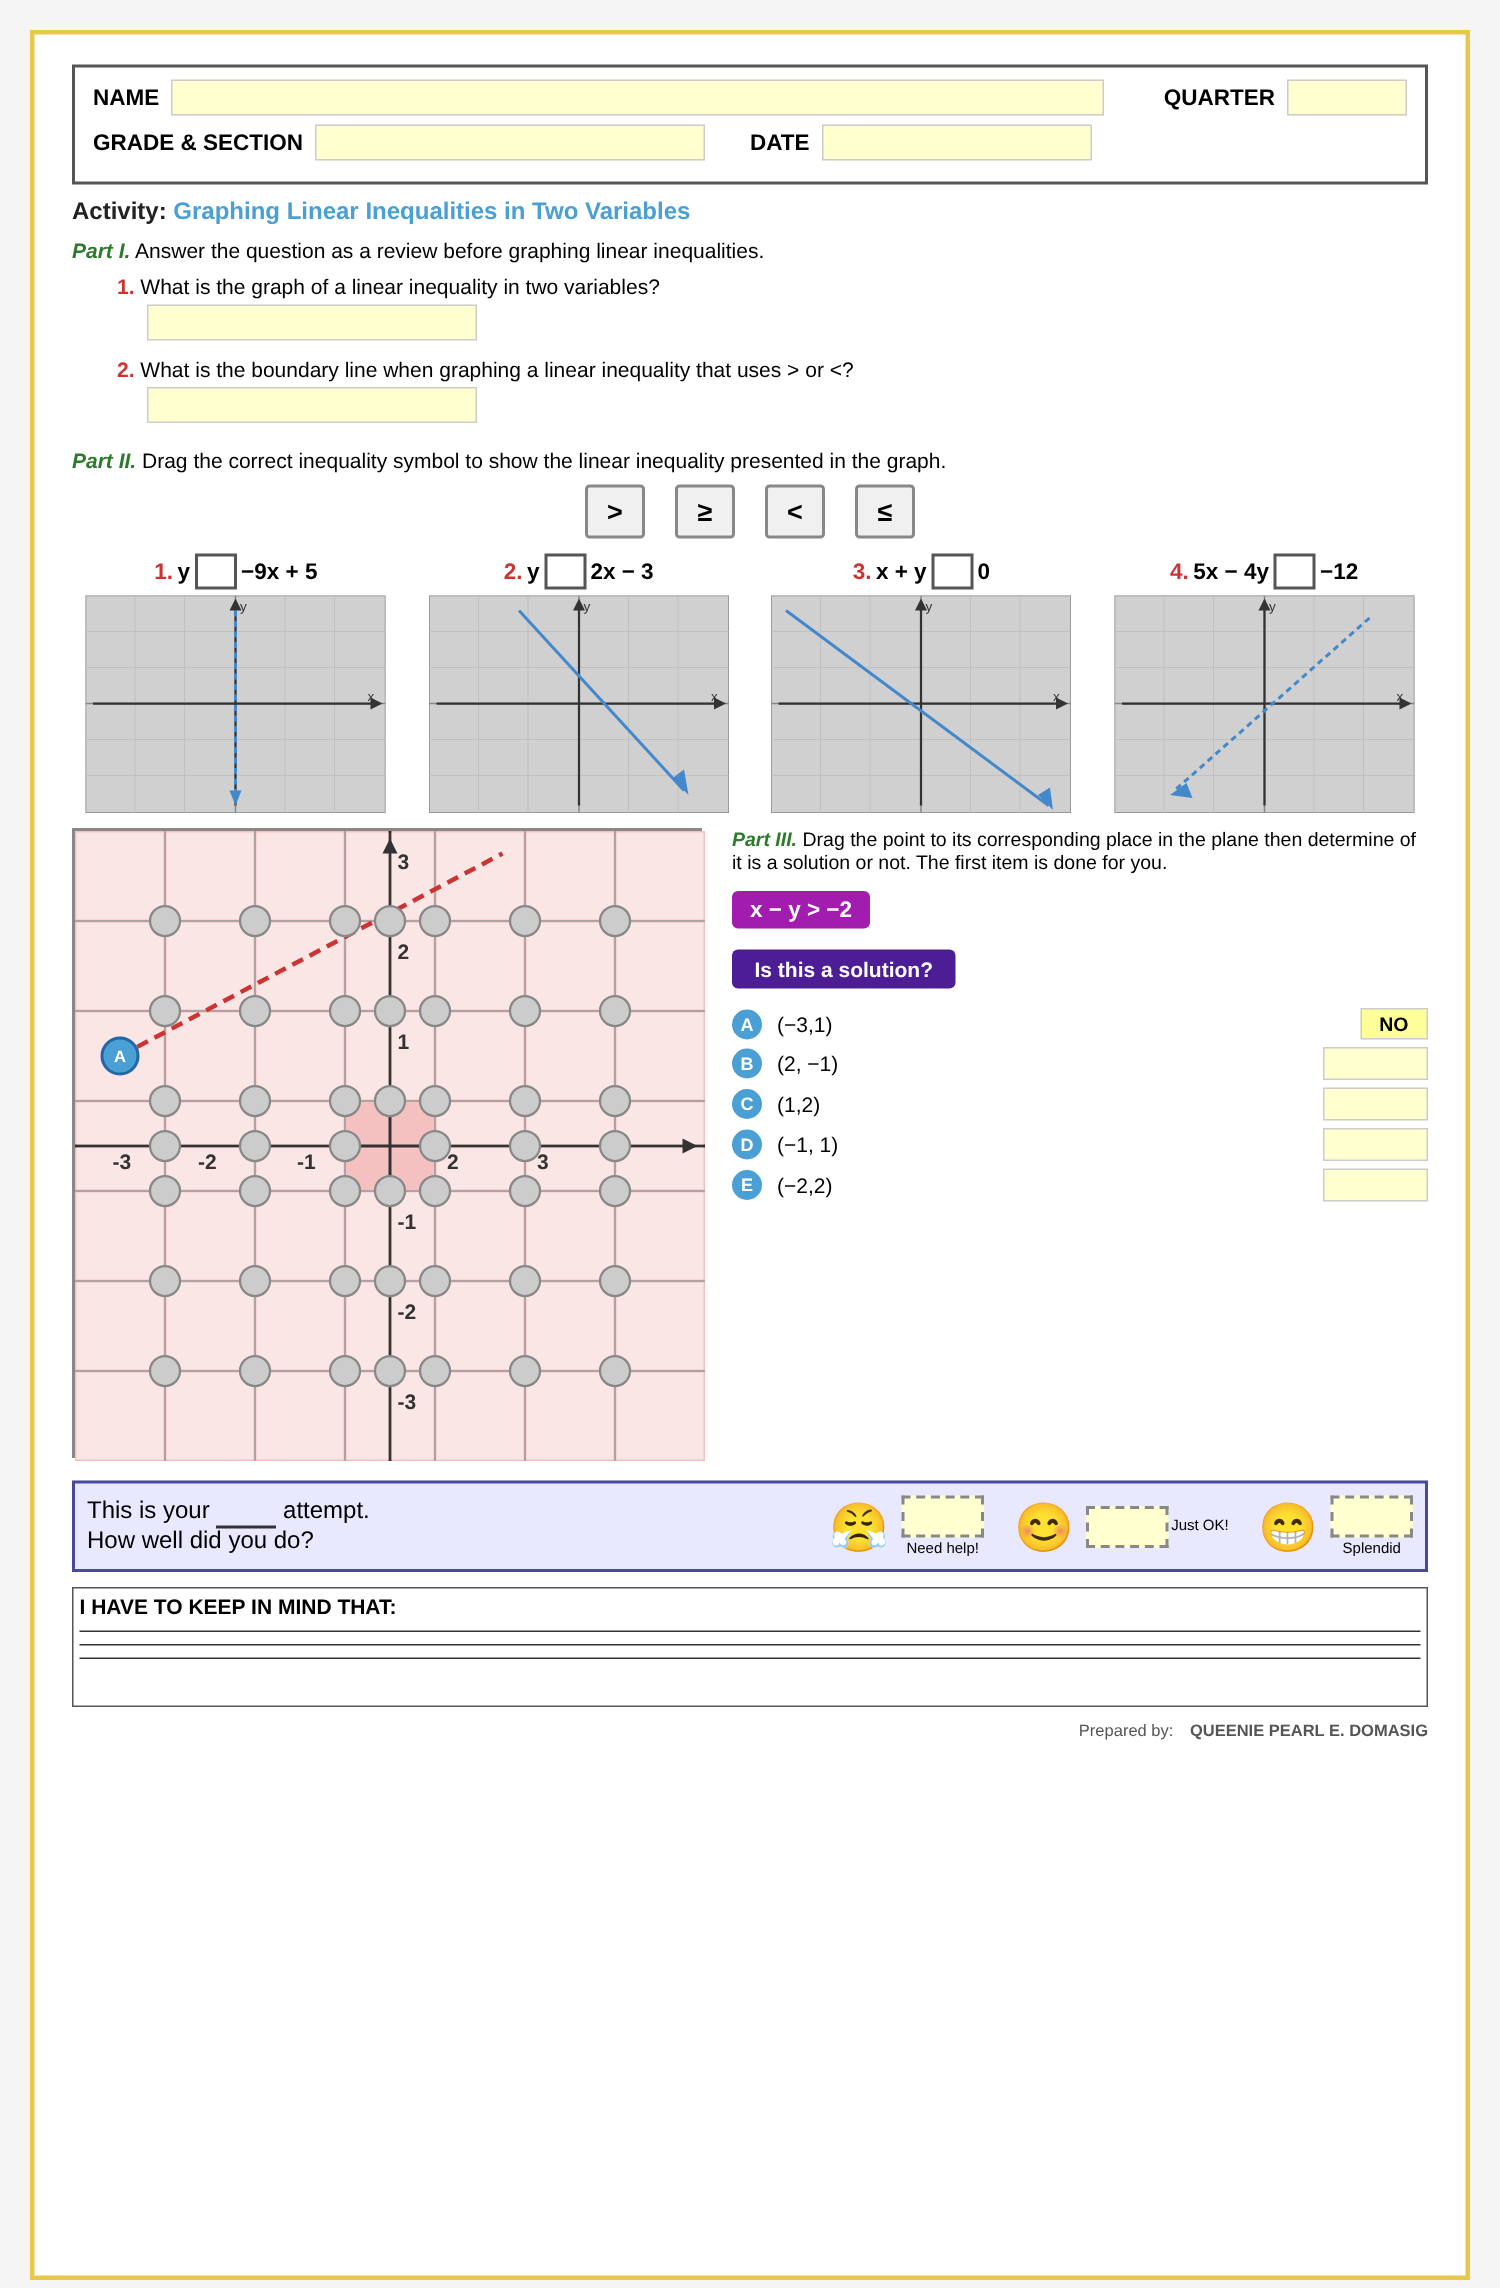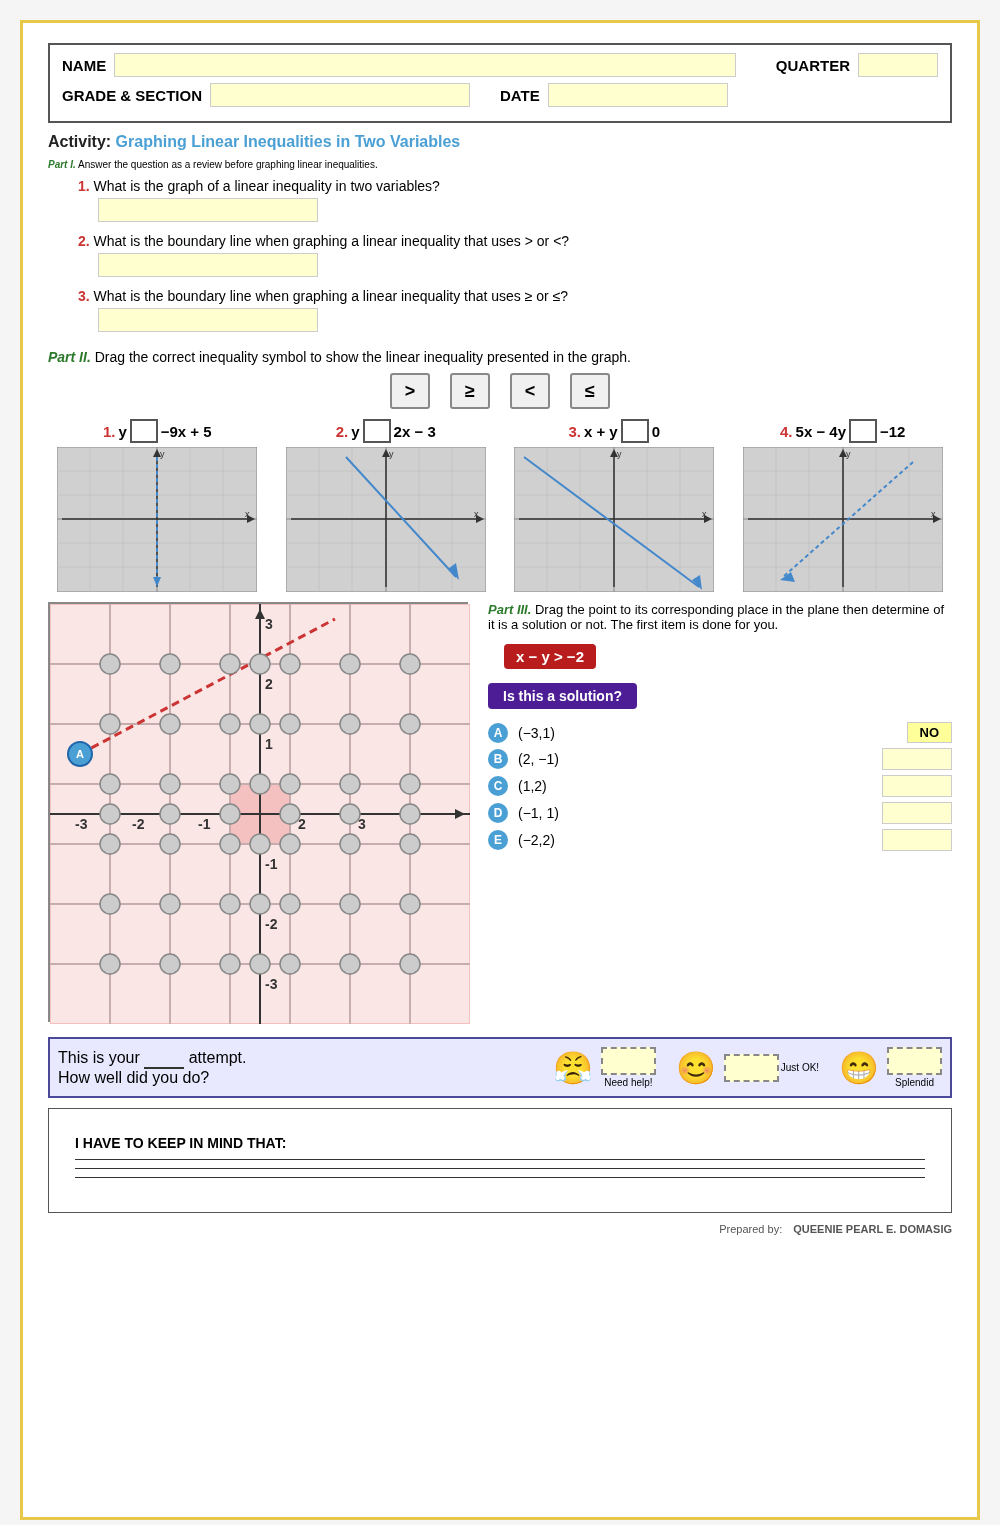--- a/index.html
+++ b/index.html
@@ -70,21 +70,21 @@
     .activity-title .title-text {
       color: #4a9fd4;
       font-weight: bold;
     }
     .part-label {
       color: #2d7a2d;
       font-weight: bold;
       font-style: italic;
     }
     .part-i-intro {
-      font-size: 10px;
+      font-size: 14px;
       margin-bottom: 8px;
     }
     .question-item {
       margin: 8px 0 4px 30px;
       font-size: 14px;
     }
     .question-number {
       color: #cc3333;
       font-weight: bold;
     }
@@ -163,28 +163,28 @@
       background: #f8d7d7;
       border: 2px solid #888;
       position: relative;
       flex-shrink: 0;
     }
     .part-iii-right {
       flex: 1;
       font-size: 13px;
     }
     .equation-badge {
-      background: #b91c1c;
+      background: #a21caf;
       color: white;
       padding: 4px 12px;
       border-radius: 4px;
       font-weight: bold;
       font-size: 15px;
       display: inline-block;
-      margin: 6px 16px;
+      margin: 6px 0;
     }
     .solution-header {
       background: #4c1d95;
       color: white;
       padding: 5px 15px;
       border-radius: 4px;
       font-weight: bold;
       font-size: 14px;
       display: inline-block;
       margin: 8px 0;
@@ -258,21 +258,21 @@
     .emoji-input {
       background: #ffffd0;
       border: 1px solid #ccc;
       height: 30px;
       width: 60px;
       border-style: dashed;
     }
     .keep-in-mind {
       margin-top: 10px;
       border: 1px solid #555;
-      padding: 26px;
+      padding: 4px;
       min-height: 80px;
     }
     .keep-in-mind-title {
       font-weight: bold;
       font-size: 14px;
       margin-bottom: 8px;
     }
     .line-rule {
       border: none;
       border-bottom: 1px solid #333;
@@ -350,26 +350,20 @@
       <div class="answer-box"></div>
     </div>
 
     <div class="question-item">
       <span class="question-number">2.</span>
       <span>What is the boundary line when graphing a linear inequality that uses &gt; or &lt;?</span>
       <br>
       <div class="answer-box"></div>
     </div>
 
-    <div class="question-item">
-      <span class="question-number">3.</span>
-      <span>What is the boundary line when graphing a linear inequality that uses ≥ or ≤?</span>
-      <br>
-      <div class="answer-box"></div>
-    </div>
   </div>
 
   <div class="part-ii-section">
     <div class="part-ii-intro">
       <span class="part-label">Part II.</span>
       <span>Drag the correct inequality symbol to show the linear inequality presented in the graph.</span>
     </div>
 
     <div class="symbols-row">
       <div class="symbol-box">

